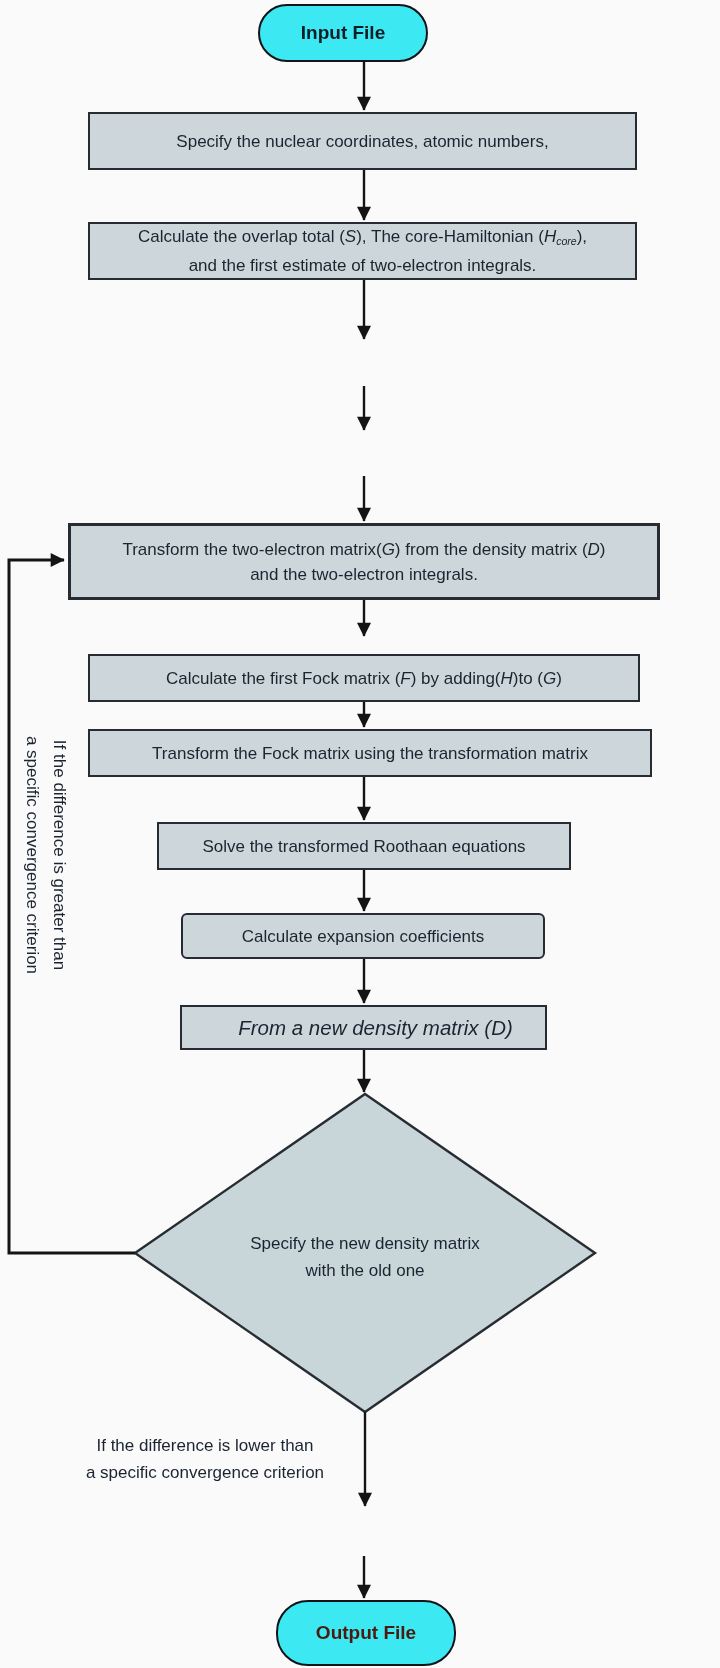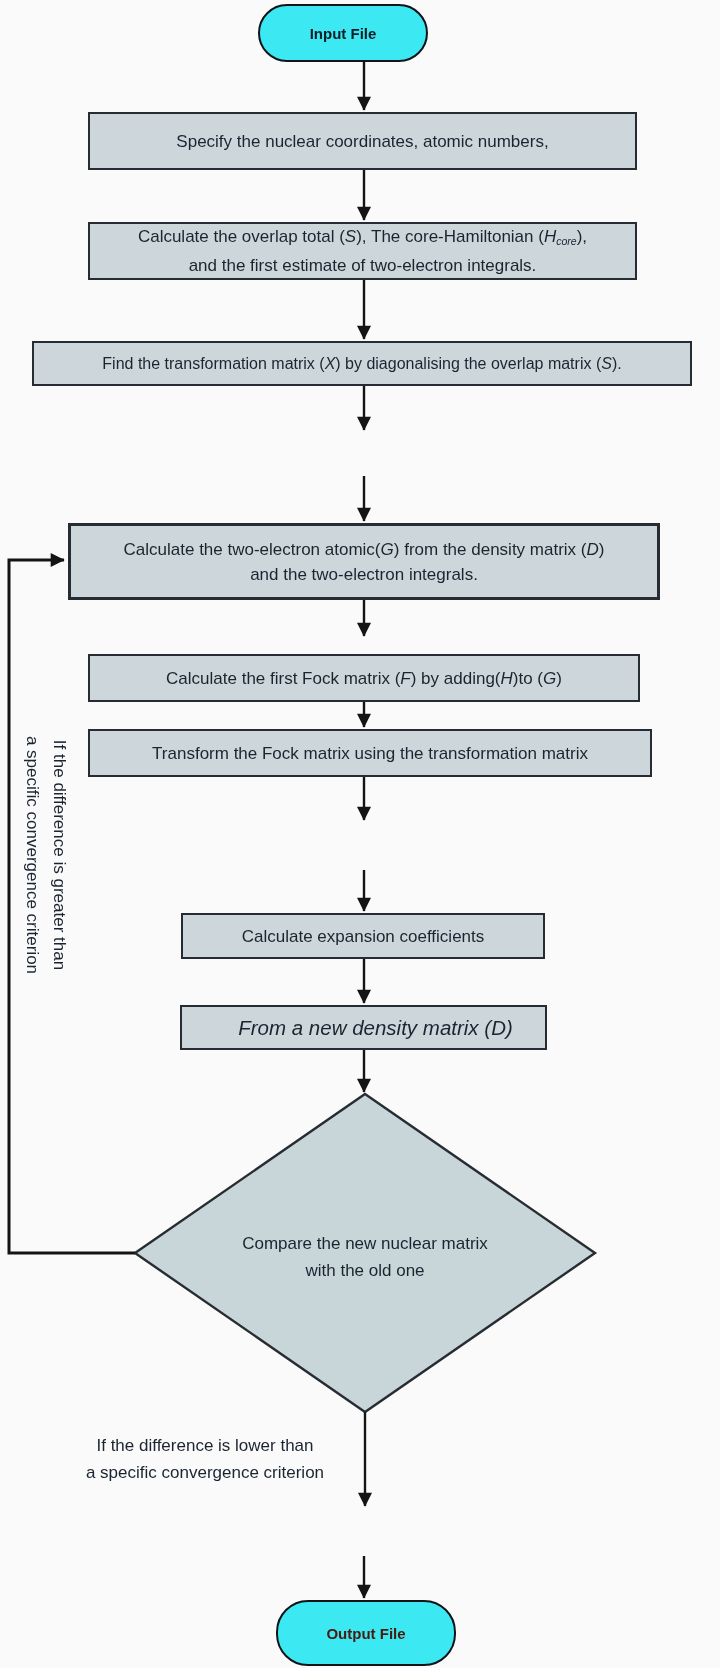--- a/index.html
+++ b/index.html
@@ -20,21 +20,21 @@
     background:var(--box_fill,#cdd7db);
     border:2.2px solid var(--border,#272c33);
     font-size:17px;line-height:25px;
   }
   .thick{border-width:3px;}
   .small-text{font-size:16px;}
   .terminal{
     background:var(--terminal_fill,#3ce9f2);
     border:2.6px solid #101418;
     border-radius:32px;
-    font-weight:600;font-size:15px;
+    font-weight:600;font-size:19px;
   }
   .italic-big{font-size:20.5px;line-height:24px;padding-left:24px;}
   .lbl{
     position:absolute;font-size:17px;line-height:27px;text-align:center;
   }
   .vlabel{
     position:absolute;font-size:17px;line-height:27px;text-align:center;
     transform:rotate(90deg);
   }
   .tl{display:block;}
@@ -78,49 +78,49 @@
 
   <div class="node process" style="left:88px;top:112px;width:549px;height:58px;">
       <span class="tl"><span>Specify the nuclear coordinates, atomic numbers,</span></span>
     </div>
 
   <div class="node process" style="left:88px;top:222px;width:549px;height:58px;">
       <span class="tl"><span>Calculate the overlap total (</span><span class="it">S</span><span>), The core-Hamiltonian (</span><span class="it">H</span><span class="sub">core</span><span>),</span></span>
       <span class="tl"><span>and the first estimate of two-electron integrals.</span></span>
     </div>
 
-  <div class="node process small-text" style="left:32px;top:341px;width:660px;height:45px;">
-      <span class="tl"><span>Find the transformation matrix (</span><span class="it">X</span><span>) by diagonalising the overlap matrix (</span><span class="it">S</span><span>).</span></span>
-    </div>
 
 
   <div class="node process thick" style="left:68px;top:523px;width:592px;height:77px;">
-      <span class="tl"><span>Calculate the two-electron atomic(</span><span class="it">G</span><span>) from the density matrix (</span><span class="it">D</span><span>)</span></span>
+      <span class="tl"><span>Transform the two-electron matrix(</span><span class="it">G</span><span>) from the density matrix (</span><span class="it">D</span><span>)</span></span>
       <span class="tl"><span>and the two-electron integrals.</span></span>
     </div>
 
   <div class="node process" style="left:88px;top:638px;width:552px;height:48px;margin-top:16px;">
       <span class="tl"><span>Calculate the first Fock matrix (</span><span class="it">F</span><span>) by adding(</span><span class="it">H</span><span>)to (</span><span class="it">G</span><span>)</span></span>
     </div>
 
   <div class="node process" style="left:88px;top:729px;width:564px;height:48px;">
       <span class="tl"><span>Transform the Fock matrix using the transformation matrix</span></span>
     </div>
 
+  <div class="node process" style="left:157px;top:822px;width:414px;height:48px;">
+      <span class="tl"><span>Solve the transformed Roothaan equations</span></span>
+    </div>
 
-  <div class="node process" style="left:181px;top:913px;width:364px;height:46px;">
+  <div class="node process" style="left:181px;top:913px;width:364px;height:46px;border-radius:6px;">
       <span class="tl"><span>Calculate expansion coefficients</span></span>
     </div>
 
   <div class="node process italic-big" style="left:180px;top:1005px;width:367px;height:45px;">
       <span class="tl"><span class="it">From a new density matrix (D)</span></span>
     </div>
 
   <div class="lbl" style="left:165px;top:1230px;width:400px;">
-      <span class="tl"><span>Compare the new nuclear matrix</span></span>
+      <span class="tl"><span>Specify the new density matrix</span></span>
       <span class="tl"><span>with the old one</span></span>
     </div>
 
   <div class="vlabel" style="left:-135px;top:827px;width:360px;height:56px;">
       <span class="tl"><span>If the difference is greater than</span></span>
       <span class="tl"><span>a specific convergence criterion</span></span>
     </div>
 
   <div class="lbl" style="left:58px;top:1432px;width:294px;">
       <span class="tl"><span>If the difference is lower than</span></span>

